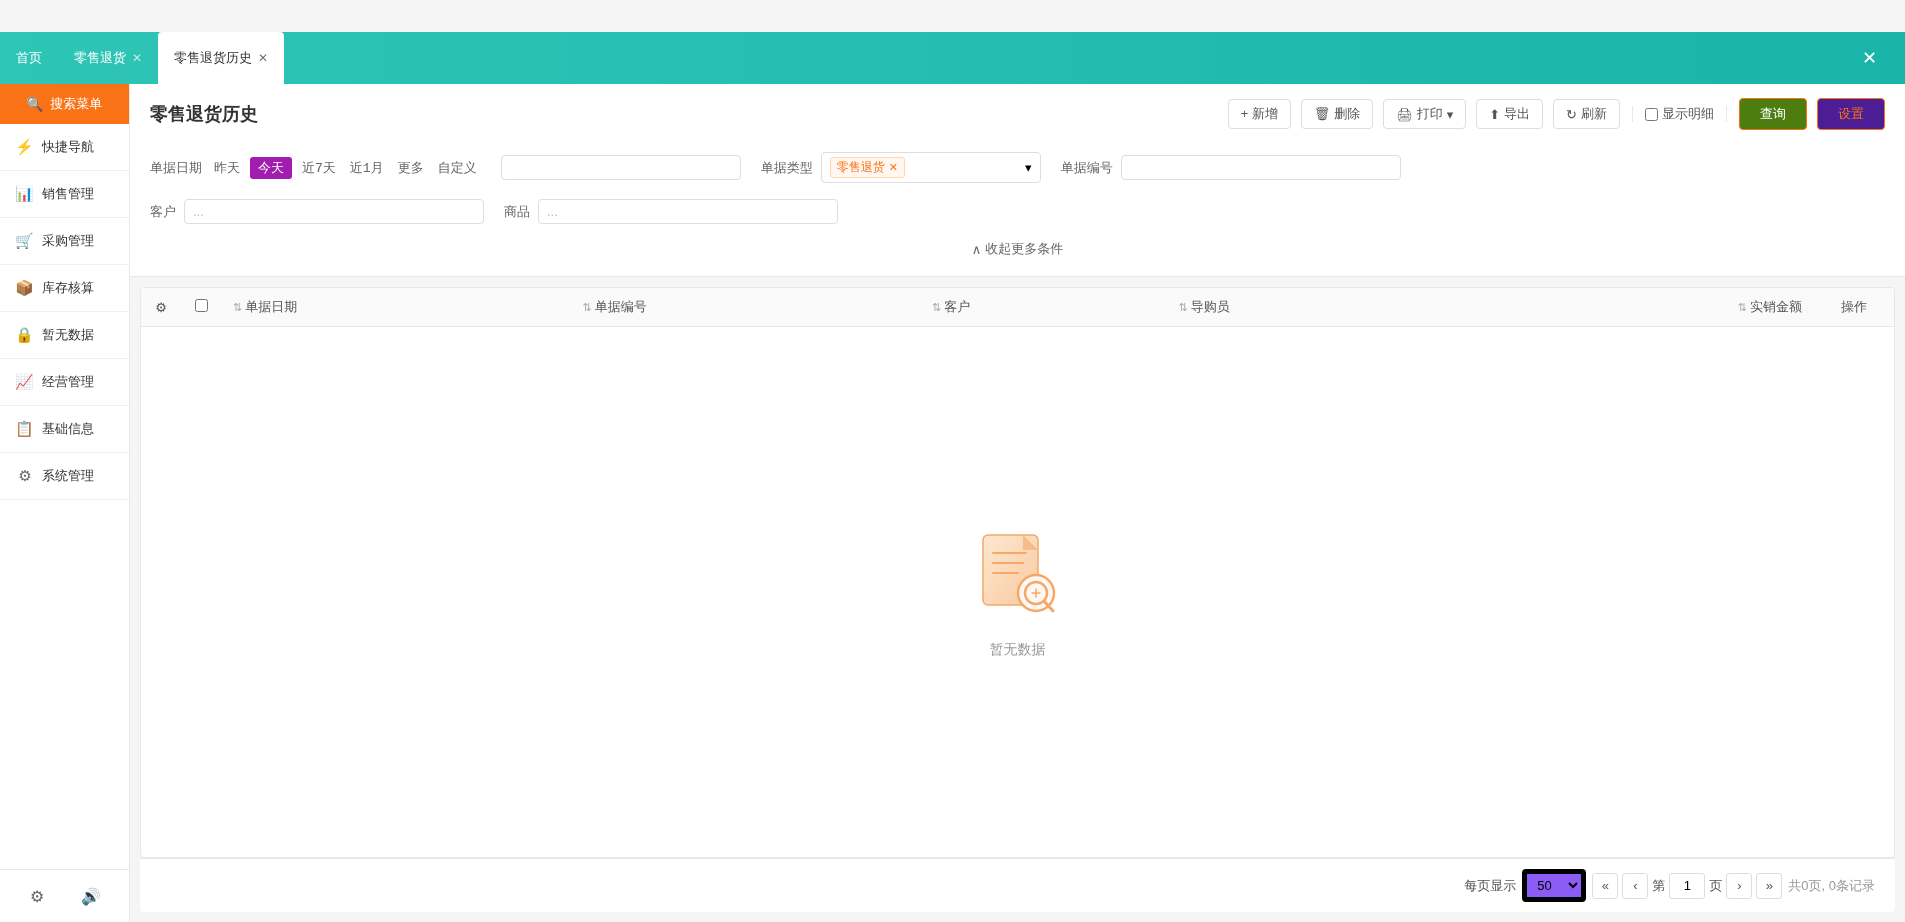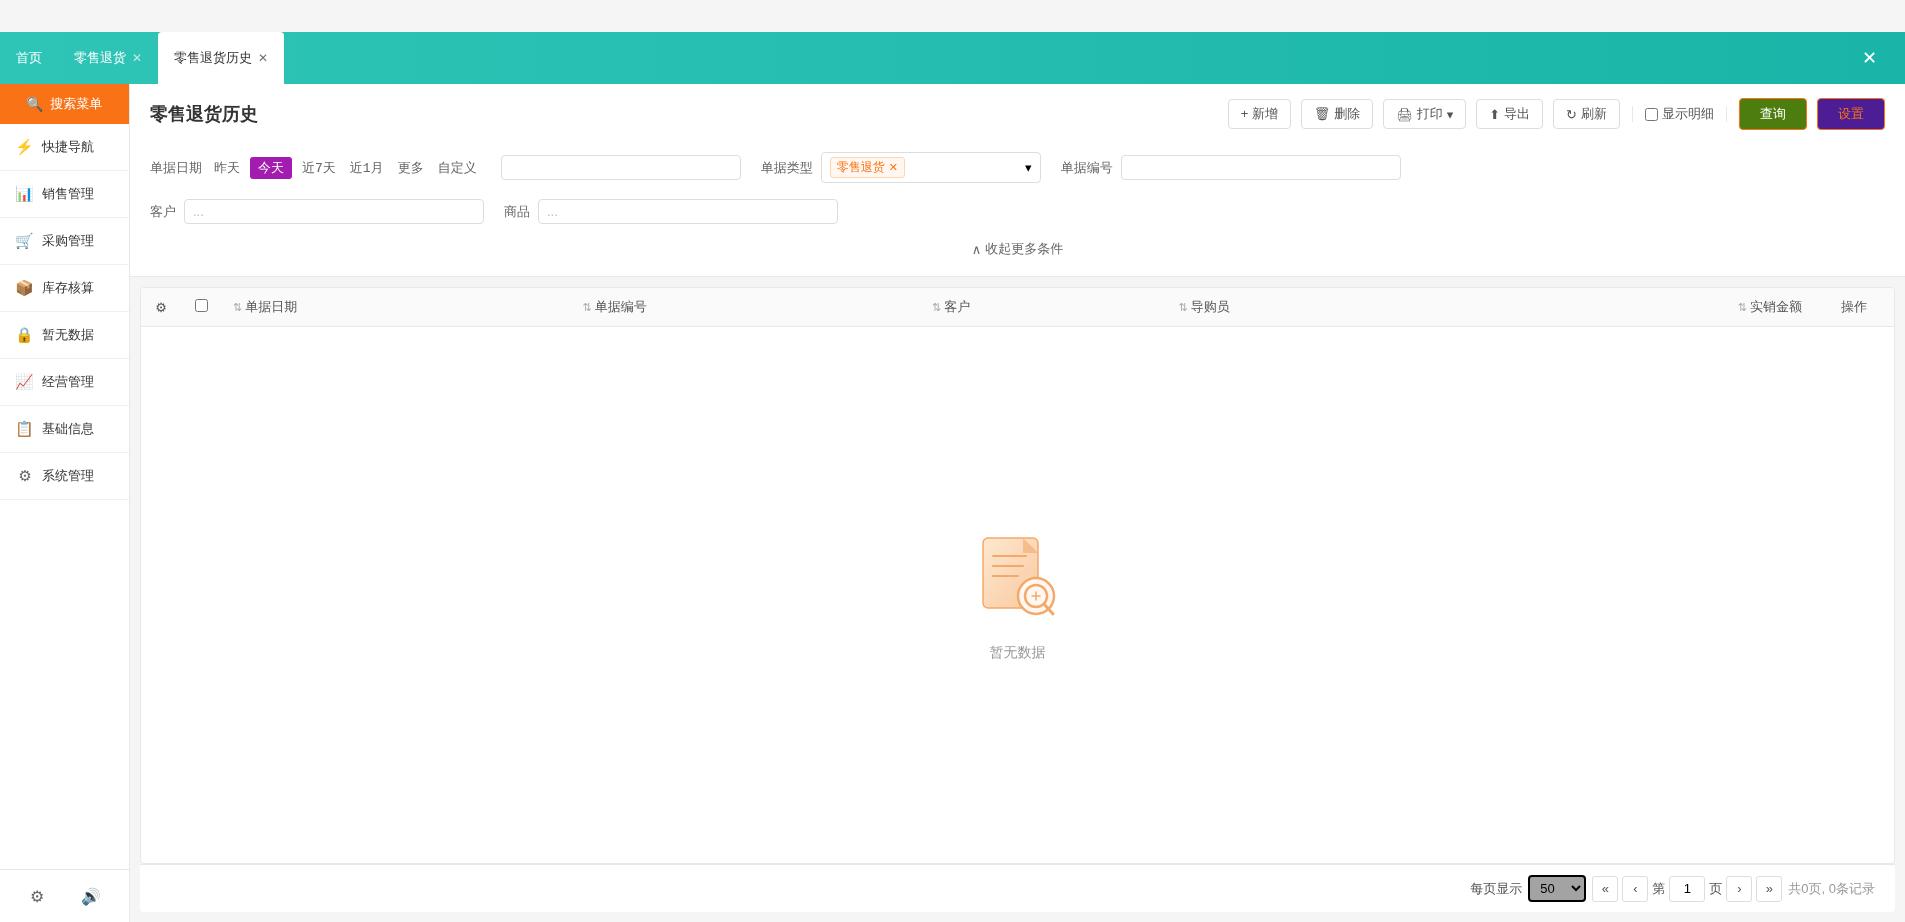--- a/index.html
+++ b/index.html
@@ -370,25 +370,25 @@
       gap: 6px;
       background: #fff;
       border-top: 1px solid #e8e8e8;
       font-size: 13px;
       color: #555;
       flex-shrink: 0;
       margin: 0 10px 10px 10px;
       border-radius: 0 0 4px 4px;
     }
     .pagination-select {
-      border: 2px solid #000000;
+      border: 5px solid #000000;
       border-radius: 4px;
       padding: 3px 6px;
       font-size: 13px;
-      background: #a3a3a3;
+      background: #8b5cf6;
       cursor: pointer;
     }
     .page-nav {
       display: flex;
       align-items: center;
       gap: 4px;
     }
     .page-btn {
       width: 26px;
       height: 26px;

